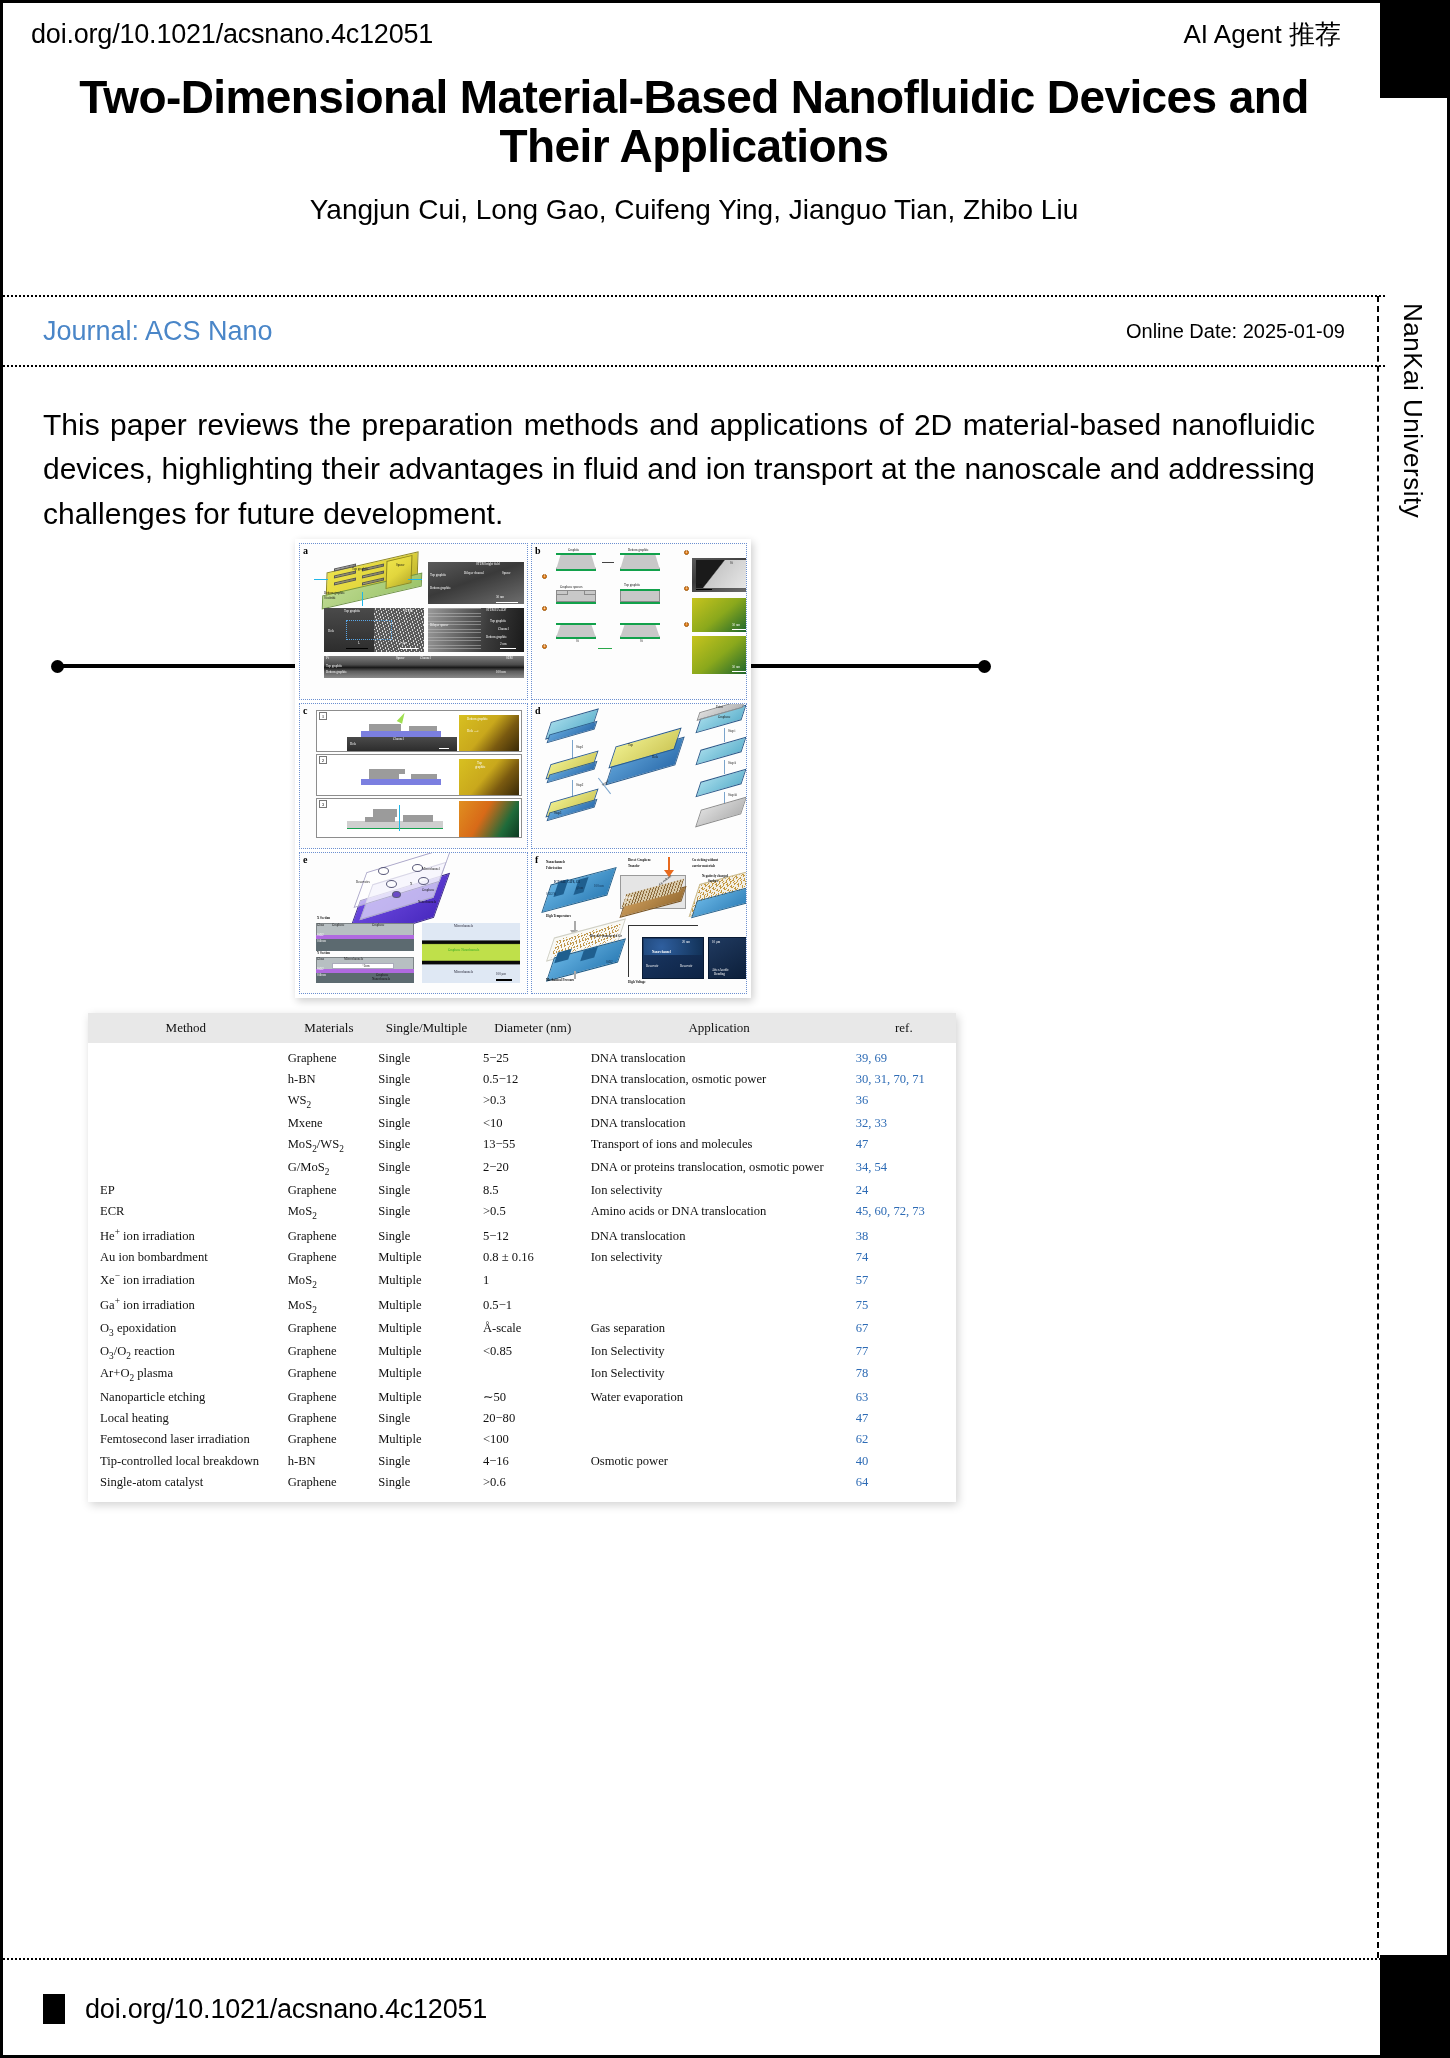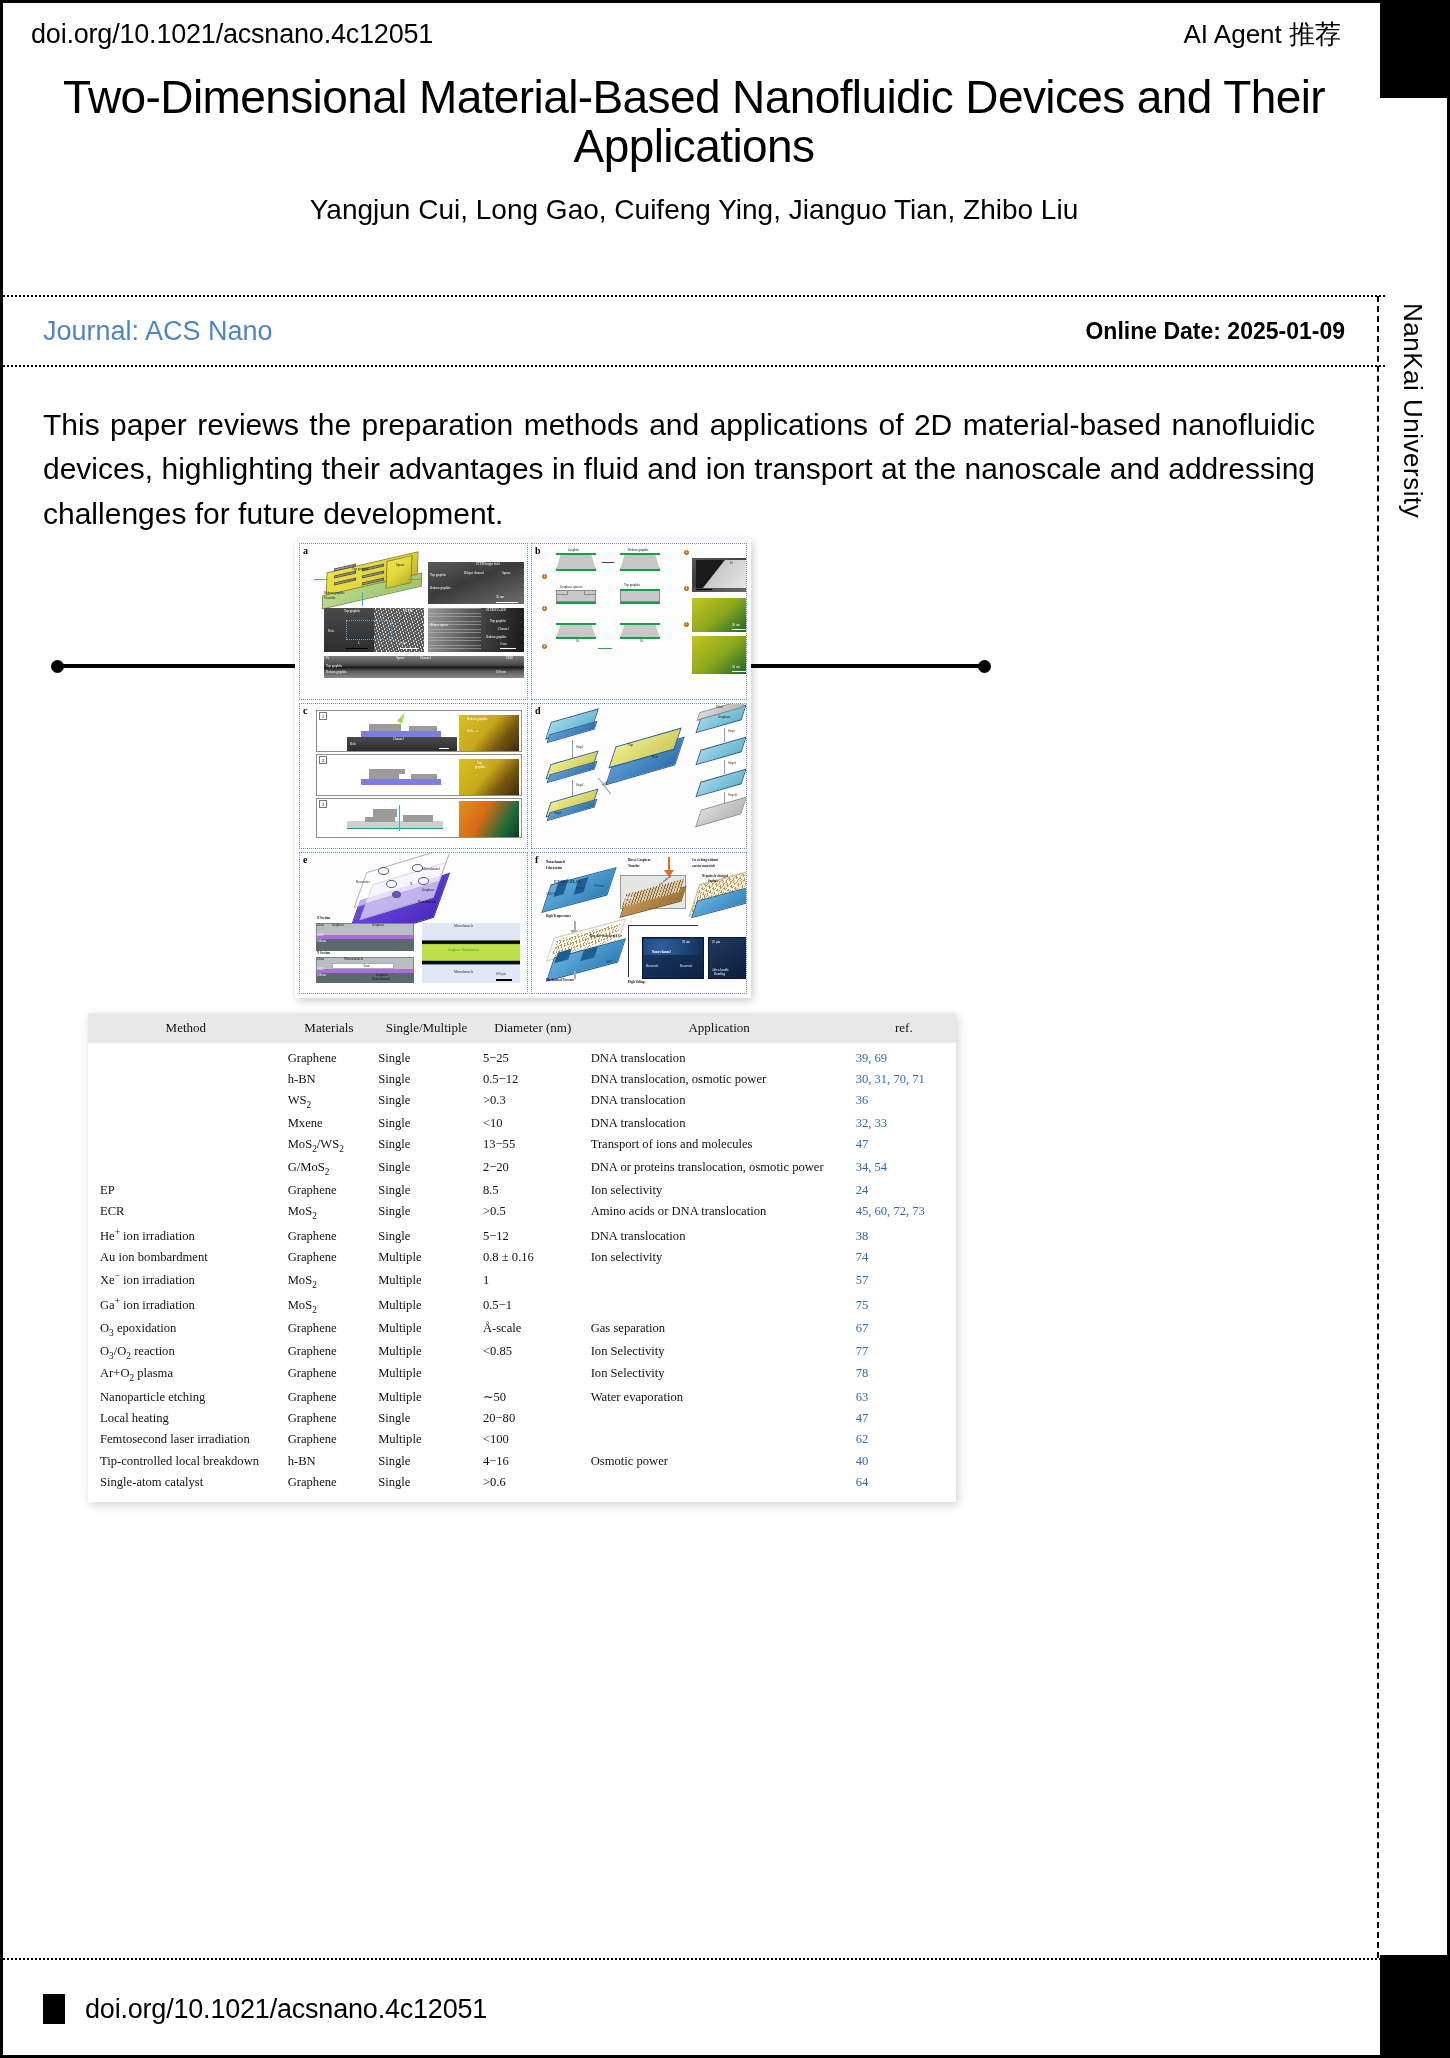--- a/index.html
+++ b/index.html
@@ -53,21 +53,21 @@
   
   .title-block {
     position: absolute;
     left: 0; top: 70px;
     width: 1382px;
     text-align: center;
     padding: 0 30px;
   }
   .paper-title {
     font-size: 46px;
-    font-weight: normal;
+    font-weight: bold;
     line-height: 1.06;
     letter-spacing: -0.6px;
     margin: 0;
     padding: 0 18px;
   }
   .authors {
     margin-top: 22px;
     font-size: 28px;
     line-height: 1.2;
   }
@@ -90,23 +90,22 @@
     display: flex;
     align-items: center;
     justify-content: space-between;
     padding: 0 40px;
   }
   .journal {
     font-size: 27px;
     color: #4a86c8;
   }
   .online-date {
-    font-size: 23px;
+    font-size: 20px;
     color: #000;
-    font-weight: bold;
   }
   .meta-rule-bottom {
     position: absolute;
     left: 0; top: 362px;
     width: 1382px;
     border-top: 2px dotted #000;
     height: 0;
   }
 
   

